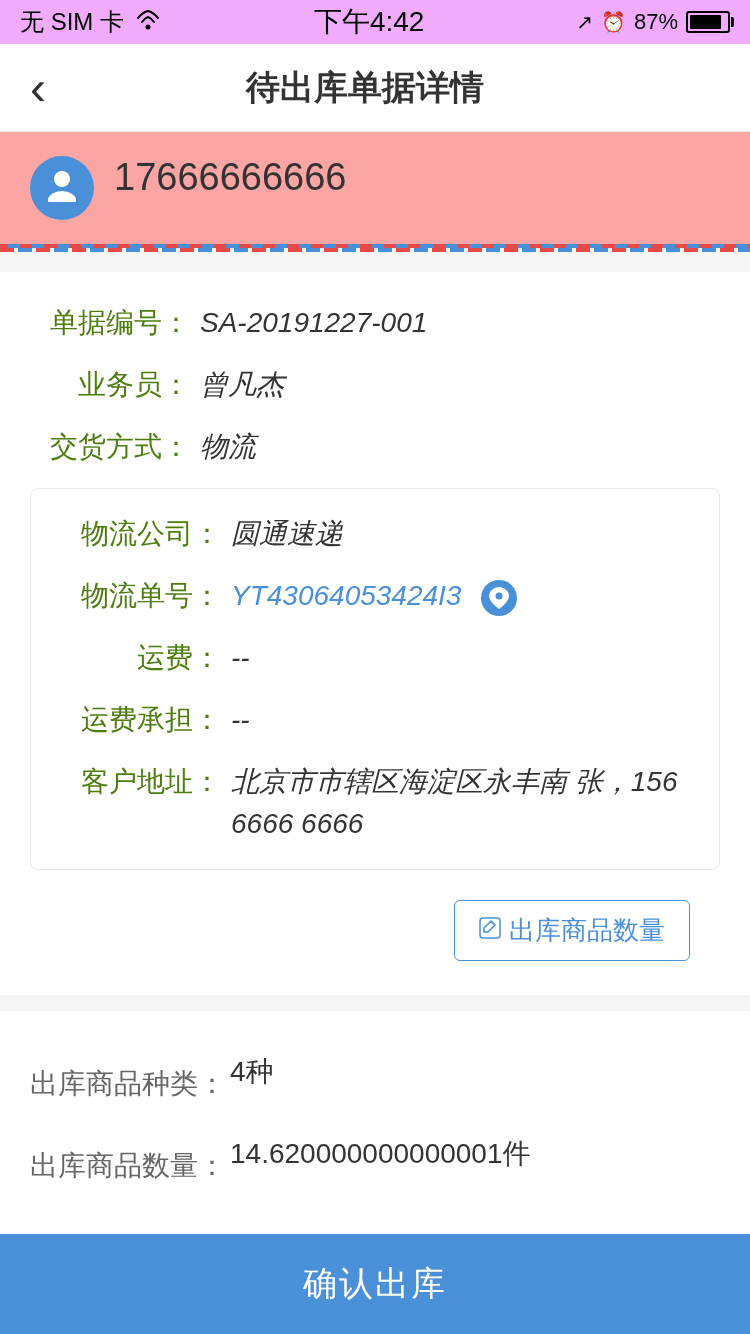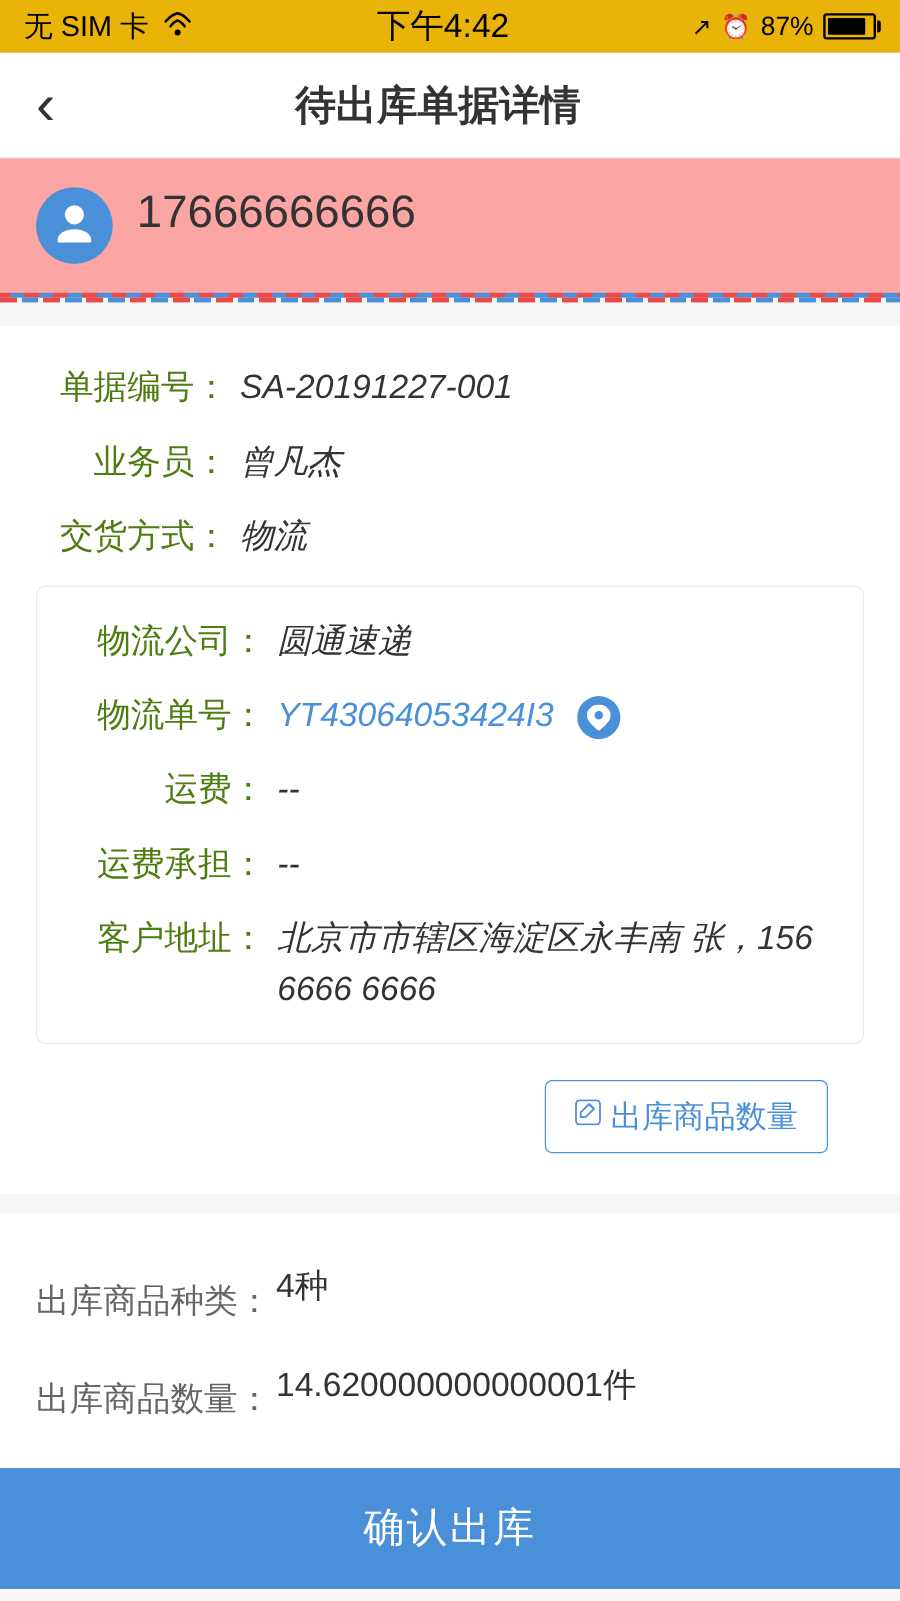--- a/index.html
+++ b/index.html
@@ -9,21 +9,21 @@
       background: #f5f5f5;
       width: 750px;
       min-height: 1334px;
       font-size: 28px;
       color: #333;
     }
 
     
     .status-bar {
       height: 44px;
-      background: #eab308;
+      background: #f0abfc;
       display: flex;
       align-items: center;
       justify-content: space-between;
       padding: 0 20px;
       font-size: 24px;
       color: #000;
     }
     .status-left { display: flex; align-items: center; gap: 10px; }
     .status-center { font-size: 28px; font-weight: 500; }
     .status-right { display: flex; align-items: center; gap: 8px; font-size: 22px; }
@@ -171,21 +171,21 @@
       padding: 10px 30px 30px;
       background: #fff;
     }
 
     
     .empty-area { background: #f5f5f5; flex: 1; min-height: 200px; }
 
     
     .confirm-btn {
       position: fixed;
-      bottom: 11px;
+      bottom: 0;
       left: 0;
       width: 750px;
       height: 100px;
       background: #4a90d9;
       color: #fff;
       font-size: 34px;
       font-weight: 500;
       display: flex;
       align-items: center;
       justify-content: center;

